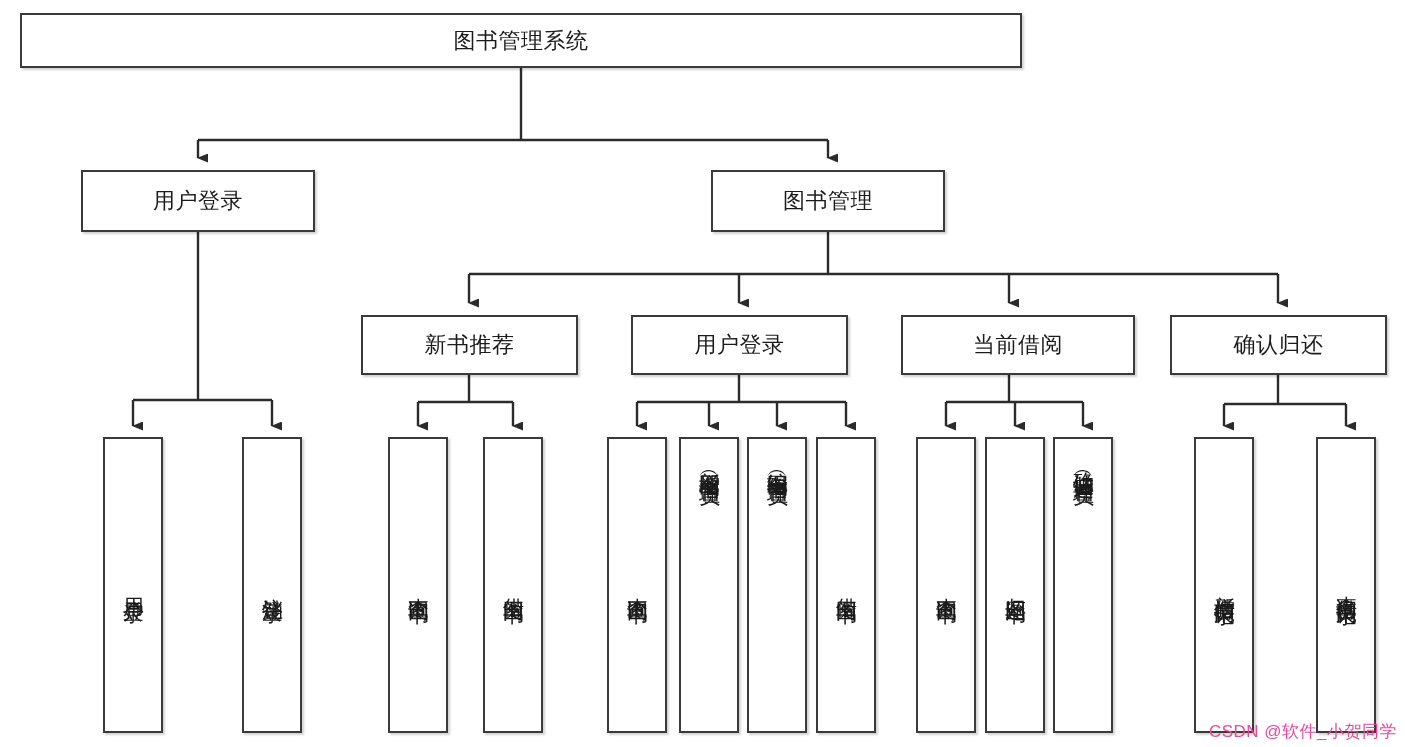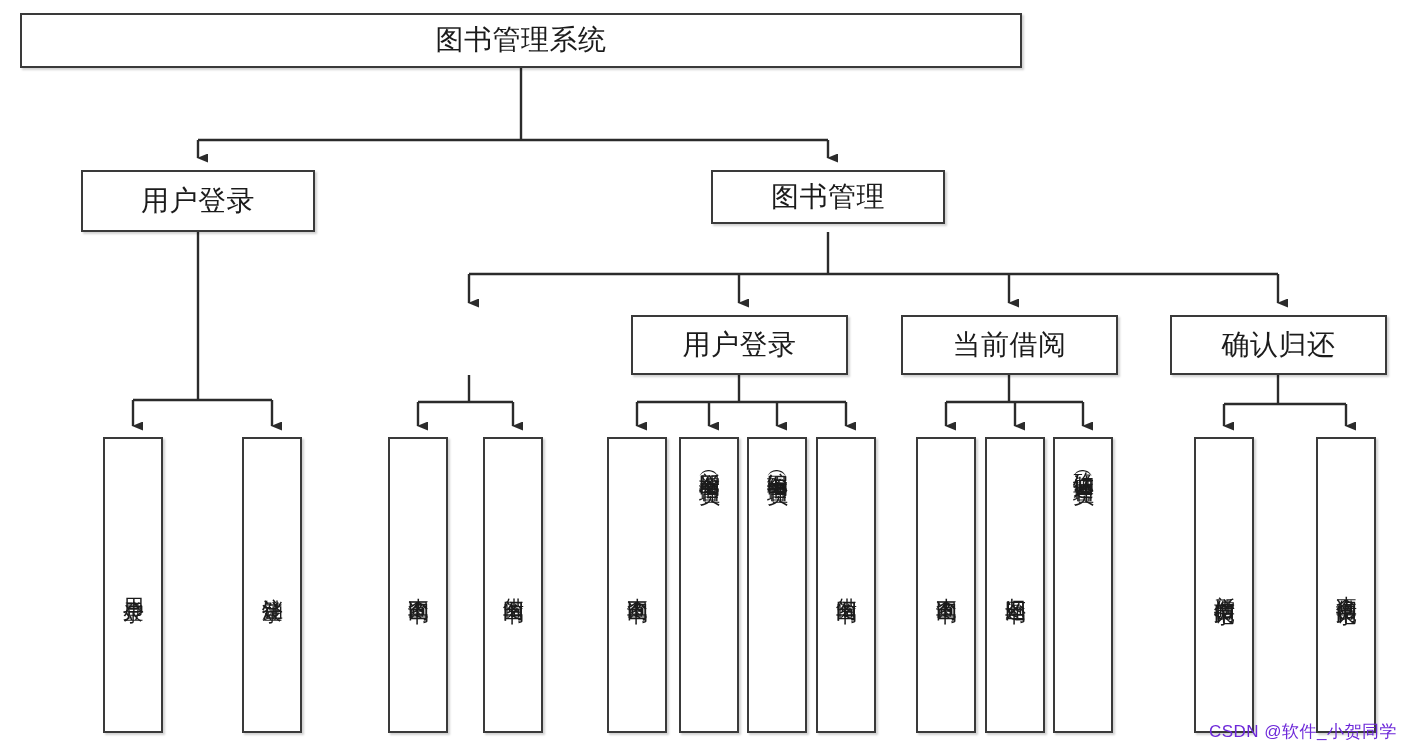--- a/index.html
+++ b/index.html
@@ -24,21 +24,21 @@
     box-sizing: border-box;
     background: #ffffff;
     border: 2px solid #3a3a3a;
     box-shadow: 2px 2px 2px rgba(0,0,0,0.18);
     display: flex;
     align-items: center;
     justify-content: center;
     color: #1b1b1b;
   }
   .node .label {
-    font-size: 28px;
+    font-size: 22px;
     line-height: 1.15;
     letter-spacing: 0.5px;
     white-space: nowrap;
     text-align: left;
   }
   .node.vertical {
     align-items: flex-start;
     justify-content: center;
     padding-top: 16px;
   }
@@ -69,21 +69,21 @@
     fill: none;
   }
   .arrowhead {
     fill: #2b2b2b;
   }
   #watermark {
     position: absolute;
     right: 8px;
     bottom: 4px;
     font-size: 17px;
-    color: #6d28d9;
+    color: #ec4899;
     letter-spacing: 0.5px;
     white-space: nowrap;
   }
 </style>
 </head>
 <body>
 
 <div id="diagram-root">
 
   <svg class="connectors" viewBox="0 0 1405 747">
@@ -134,28 +134,31 @@
     <path class="conn" d="M1346,404 L1346,426" marker-end="url(#arrow)"></path>
   </svg>
 
   <div class="node" style="left:20px; top:13px; width:1002px; height:55px;">
     <span class="label">图书管理系统</span>
   </div>
 
   <div class="node" style="left:81px; top:170px; width:234px; height:62px;">
     <span class="label">用户登录</span>
   </div>
-  <div class="node" style="left:711px; top:170px; width:234px; height:54px;">
+  <div class="node" style="left:711px; top:170px; width:234px; height:62px;">
     <span class="label">图书管理</span>
   </div>
 
+  <div class="node" style="left:361px; top:315px; width:217px; height:60px;">
+    <span class="label">新书推荐</span>
+  </div>
   <div class="node" style="left:631px; top:315px; width:217px; height:60px;">
     <span class="label">用户登录</span>
   </div>
-  <div class="node" style="left:901px; top:315px; width:217px; height:60px;">
+  <div class="node" style="left:901px; top:315px; width:234px; height:60px;">
     <span class="label">当前借阅</span>
   </div>
   <div class="node" style="left:1170px; top:315px; width:217px; height:60px;">
     <span class="label">确认归还</span>
   </div>
 
   <div class="node vertical midpad" style="left:103px; top:437px; width:60px; height:296px;">
     <span class="label">用户登录</span>
   </div>
   <div class="node vertical midpad" style="left:242px; top:437px; width:60px; height:296px;">

